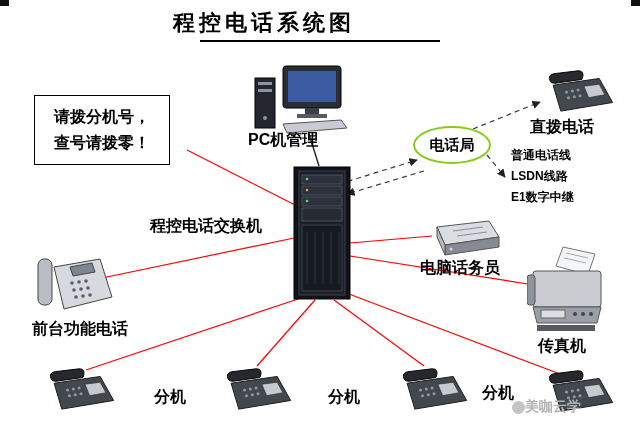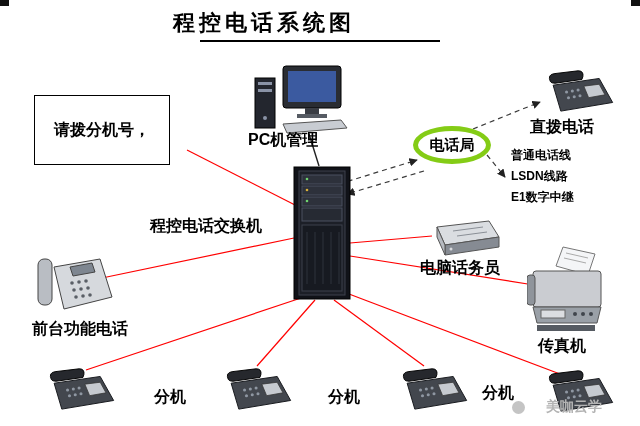--- a/index.html
+++ b/index.html
@@ -7,25 +7,25 @@
   body { font-family:"Liberation Sans","DejaVu Sans",sans-serif; color:#000; }
   .canvas { position:relative; width:640px; height:426px; background:#fff; overflow:hidden; }
   .abs { position:absolute; }
   .title { top:8px; left:0; width:528px; text-align:center; font-size:22px; font-weight:bold; letter-spacing:4px; }
   .title-underline { top:40px; left:200px; width:240px; border-top:2px solid #000; }
   .corner-mark { width:9px; height:6px; background:#111; }
   .label { font-weight:bold; font-size:16px; white-space:nowrap; }
   .note-box { left:34px; top:95px; width:136px; height:70px; border:1px solid #000;
               display:flex; flex-direction:column; justify-content:center; align-items:center;
               gap:5px; font-weight:bold; font-size:16px; background:#fff; }
-  .ellipse { left:413px; top:126px; width:78px; height:38px; border:5px solid #84cc16; border-radius:50%;
+  .ellipse { left:413px; top:126px; width:78px; height:38px; border:2px solid #84cc16; border-radius:50%;
              display:flex; align-items:center; justify-content:center; font-weight:bold; font-size:15px; background:#fff; }
   .linetypes { left:511px; top:145px; font-weight:bold; font-size:12px; line-height:21px; }
   .watermark { left:512px; top:398px; color:#b3b3b3; font-size:14px; font-weight:bold;
-               display:flex; align-items:center; gap:21px; z-index:5; }
+               display:flex; align-items:center; gap:0; z-index:5; }
   .wm-icon { width:13px; height:13px; border-radius:50%; background:#c4c4c4; display:inline-block; }
   svg.wires { position:absolute; left:0; top:0; z-index:0; }
   .device { z-index:2; }
   .label, .note-box, .ellipse, .linetypes, .title { z-index:3; }
 </style>
 </head>
 <body>
 
 <div class="canvas">
 
@@ -76,20 +76,21 @@
   </svg>
 
   <div class="abs corner-mark" style="left:0;top:0"></div>
   <div class="abs corner-mark" style="left:631px;top:0"></div>
 
   <div class="abs title">程控电话系统图</div>
   <div class="abs title-underline"></div>
 
   <div class="abs note-box">
     <div>请拨分机号，</div>
+    <div>查号请拨零！</div>
   </div>
 
   <svg class="abs device" style="left:253px;top:64px" width="98" height="70" viewBox="0 0 98 70">
     <rect x="2" y="14" width="20" height="50" fill="#23262e" stroke="#000"></rect>
     <rect x="5" y="18" width="14" height="3" fill="#8a93a6"></rect>
     <rect x="5" y="25" width="14" height="3" fill="#8a93a6"></rect>
     <circle cx="12" cy="54" r="2" fill="#8a93a6"></circle>
     <rect x="30" y="2" width="58" height="42" rx="3" fill="#2a2d33" stroke="#000"></rect>
     <rect x="35" y="7" width="48" height="31" fill="#3b5aa0"></rect>
     <rect x="52" y="44" width="14" height="6" fill="#3a3d44"></rect>

